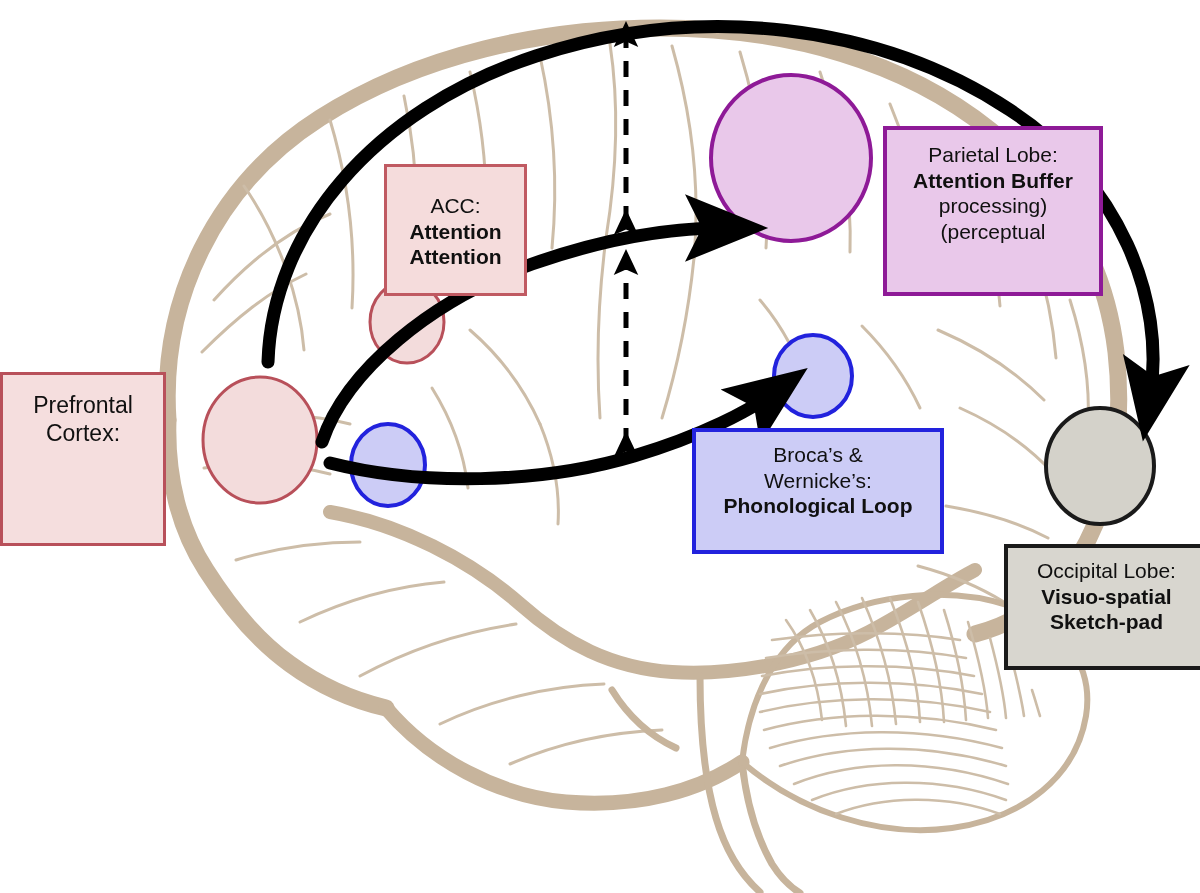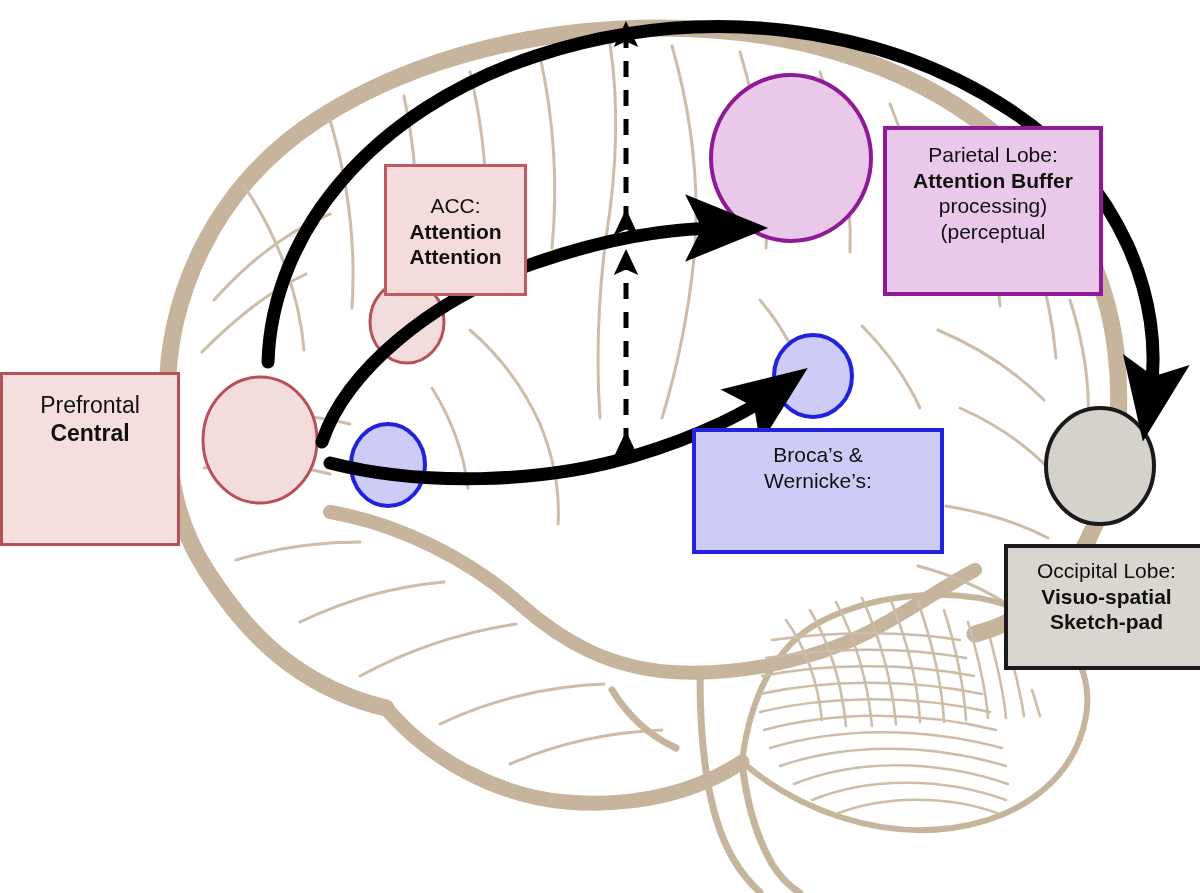--- a/index.html
+++ b/index.html
@@ -4,21 +4,21 @@
 <style>
   html,body{margin:0;padding:0;background:#ffffff;}
   body{font-family:"Liberation Sans", sans-serif;}
   #stage{position:relative;width:1200px;height:893px;background:#ffffff;overflow:hidden;}
   #brainsvg{position:absolute;left:0;top:0;width:1200px;height:893px;}
   .lbl{position:absolute;box-sizing:border-box;text-align:center;
        line-height:1.22;color:#101010;}
   .lbl .ln{display:block;}
   .lbl .b{font-weight:bold;}
   
-  #lbl-prefrontal{left:0px;top:372px;width:180px;height:174px;
+  #lbl-prefrontal{left:0px;top:372px;width:166px;height:174px;
       background:#f5dede;border:3px solid #b8505a;font-size:23px;padding-top:16px;}
   #lbl-acc{left:384px;top:124px;width:143px;height:132px;
       background:#f5dcdc;border:3px solid #c05a62;font-size:21px;padding-top:26px;margin-top:40px;}
   #lbl-parietal{left:883px;top:126px;width:220px;height:170px;
       background:#e9c8ea;border:4px solid #8e1a97;font-size:21px;padding-top:12px;}
   #lbl-broca{left:692px;top:428px;width:252px;height:126px;
       background:#ccccf6;border:4px solid #2222dd;font-size:21px;padding-top:10px;}
   #lbl-occipital{left:1004px;top:544px;width:205px;height:126px;
       background:#d8d6cf;border:4px solid #1a1a1a;font-size:21px;padding-top:10px;}
 </style>
@@ -161,39 +161,40 @@
              C346,370 432,300 532,264
              C606,238 672,228 724,228"></path>
 
     <path fill="none" stroke="#000" stroke-width="13" stroke-linecap="round" marker-end="url(#ah)" d="M330,463
              C420,486 540,484 634,456
              C704,435 750,410 772,394"></path>
   </svg>
 
   <div class="lbl" id="lbl-prefrontal">
     <span class="ln">Prefrontal</span>
-    <span class="ln b">Central</span>
+    <span class="ln">Cortex:</span>
   </div>
 
   <div class="lbl" id="lbl-acc">
     <span class="ln">ACC:</span>
     <span class="ln b">Attention</span>
     <span class="ln b">Attention</span>
   </div>
 
   <div class="lbl" id="lbl-parietal">
     <span class="ln">Parietal Lobe:</span>
     <span class="ln b">Attention Buffer</span>
     <span class="ln">processing)</span>
     <span class="ln">(perceptual</span>
   </div>
 
   <div class="lbl" id="lbl-broca">
     <span class="ln">Broca’s &amp;</span>
     <span class="ln">Wernicke’s:</span>
+    <span class="ln b">Phonological Loop</span>
   </div>
 
   <div class="lbl" id="lbl-occipital">
     <span class="ln">Occipital Lobe:</span>
     <span class="ln b">Visuo-spatial</span>
     <span class="ln b">Sketch-pad</span>
   </div>
 
 </div>
 

